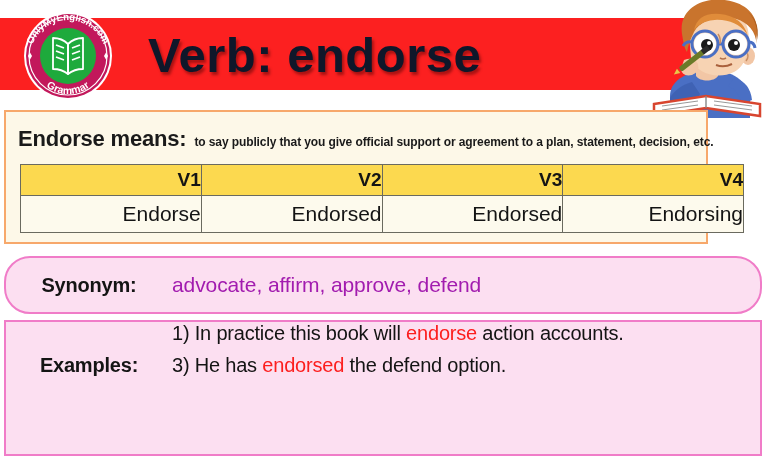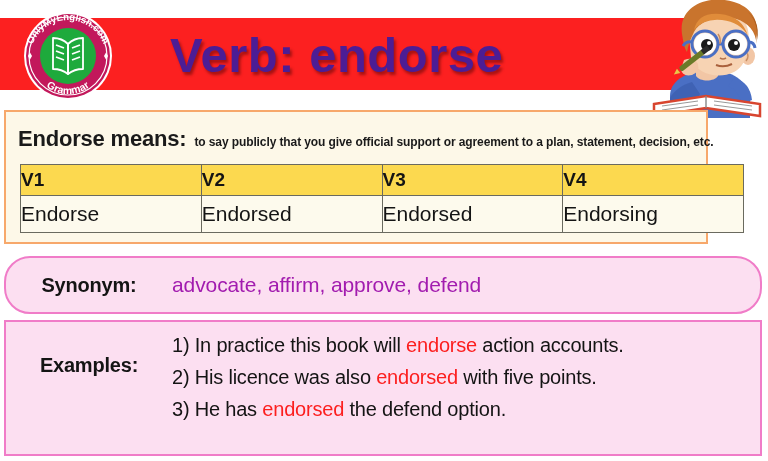--- a/index.html
+++ b/index.html
@@ -12,24 +12,23 @@
 
   
   .header{position:absolute;left:0;top:0;width:768px;height:108px;}
   .red-band{
     position:absolute;left:0;top:18px;width:714px;height:72px;
     background:#fc2020;
   }
   .title{
     position:absolute;left:148px;top:22px;width:500px;height:66px;
     display:flex;align-items:center;justify-content:flex-start;
-    color:#4c1d95;font-size:49px;font-weight:bold;letter-spacing:.5px;
+    color:#0f172a;font-size:49px;font-weight:bold;letter-spacing:.5px;
     text-shadow:2px 3px 3px rgba(60,0,0,.45);
     white-space:nowrap;
-    margin-left:22px;
   }
 
   
   .logo{position:absolute;left:16px;top:6px;width:104px;height:100px;}
   .logo svg{display:block;width:104px;height:100px;}
 
   
   .character{position:absolute;left:648px;top:0px;width:120px;height:118px;}
   .character svg{display:block;width:120px;height:118px;}
 
@@ -50,21 +49,21 @@
     font-size:12px;font-weight:bold;color:#1a1a1a;
     white-space:nowrap;letter-spacing:-.1px;
   }
 
   
   .verb-table{
     position:absolute;left:14px;top:52px;width:724px;height:68px;
     border-collapse:collapse;table-layout:fixed;
   }
   .verb-table th,.verb-table td{
-    border:1px solid #6a6a5f;text-align:left;padding:0;
+    border:1px solid #6a6a5f;text-align:right;padding:0;
   }
   .verb-table th{
     background:#fcd94f;height:30px;
     font-size:19px;font-weight:bold;color:#141414;
   }
   .verb-table td{
     background:#fdfaed;height:36px;
     font-size:21px;font-weight:normal;color:#141414;
   }
 
@@ -80,21 +79,21 @@
   .label-cell{
     width:166px;flex:0 0 166px;
     display:flex;align-items:flex-start;justify-content:center;
     padding-top:32px;box-sizing:border-box;
   }
   .synonym-box .label-cell{align-items:center;padding-top:0;}
   .label-txt{font-size:20px;font-weight:bold;color:#141414;letter-spacing:-.2px;}
   .value-cell{flex:1;display:flex;flex-direction:column;justify-content:center;}
   .synonym-val{font-size:21px;color:#a21caf;letter-spacing:-.1px;}
 
-  .examples-box .value-cell{padding-top:12px;justify-content:flex-start;gap:9px;}
+  .examples-box .value-cell{justify-content:flex-start;gap:9px;}
   .ex-line{font-size:20px;color:#141414;letter-spacing:-.2px;white-space:nowrap;}
   .hl{color:#fc1f1f;}
 </style>
 </head>
 <body>
 
 <div class="page">
 
   <div class="header">
 
@@ -228,22 +227,19 @@
   <div class="pink-box examples-box">
     <div class="row-flex">
       <div class="label-cell">
         <span class="label-txt">Examples:</span>
       </div>
       <div class="value-cell">
         <div class="ex-line">
           <span>1) In practice this book will </span><span class="hl">endorse</span><span> action accounts.</span>
         </div>
         <div class="ex-line">
-          <span>2) His licence was also </span><span class="hl">endorsed</span><span> with five points.</span>
-        </div>
-        <div class="ex-line">
           <span>3) He has </span><span class="hl">endorsed</span><span> the defend option.</span>
         </div>
       </div>
     </div>
   </div>
 
 </div>
 
 </body></html>

